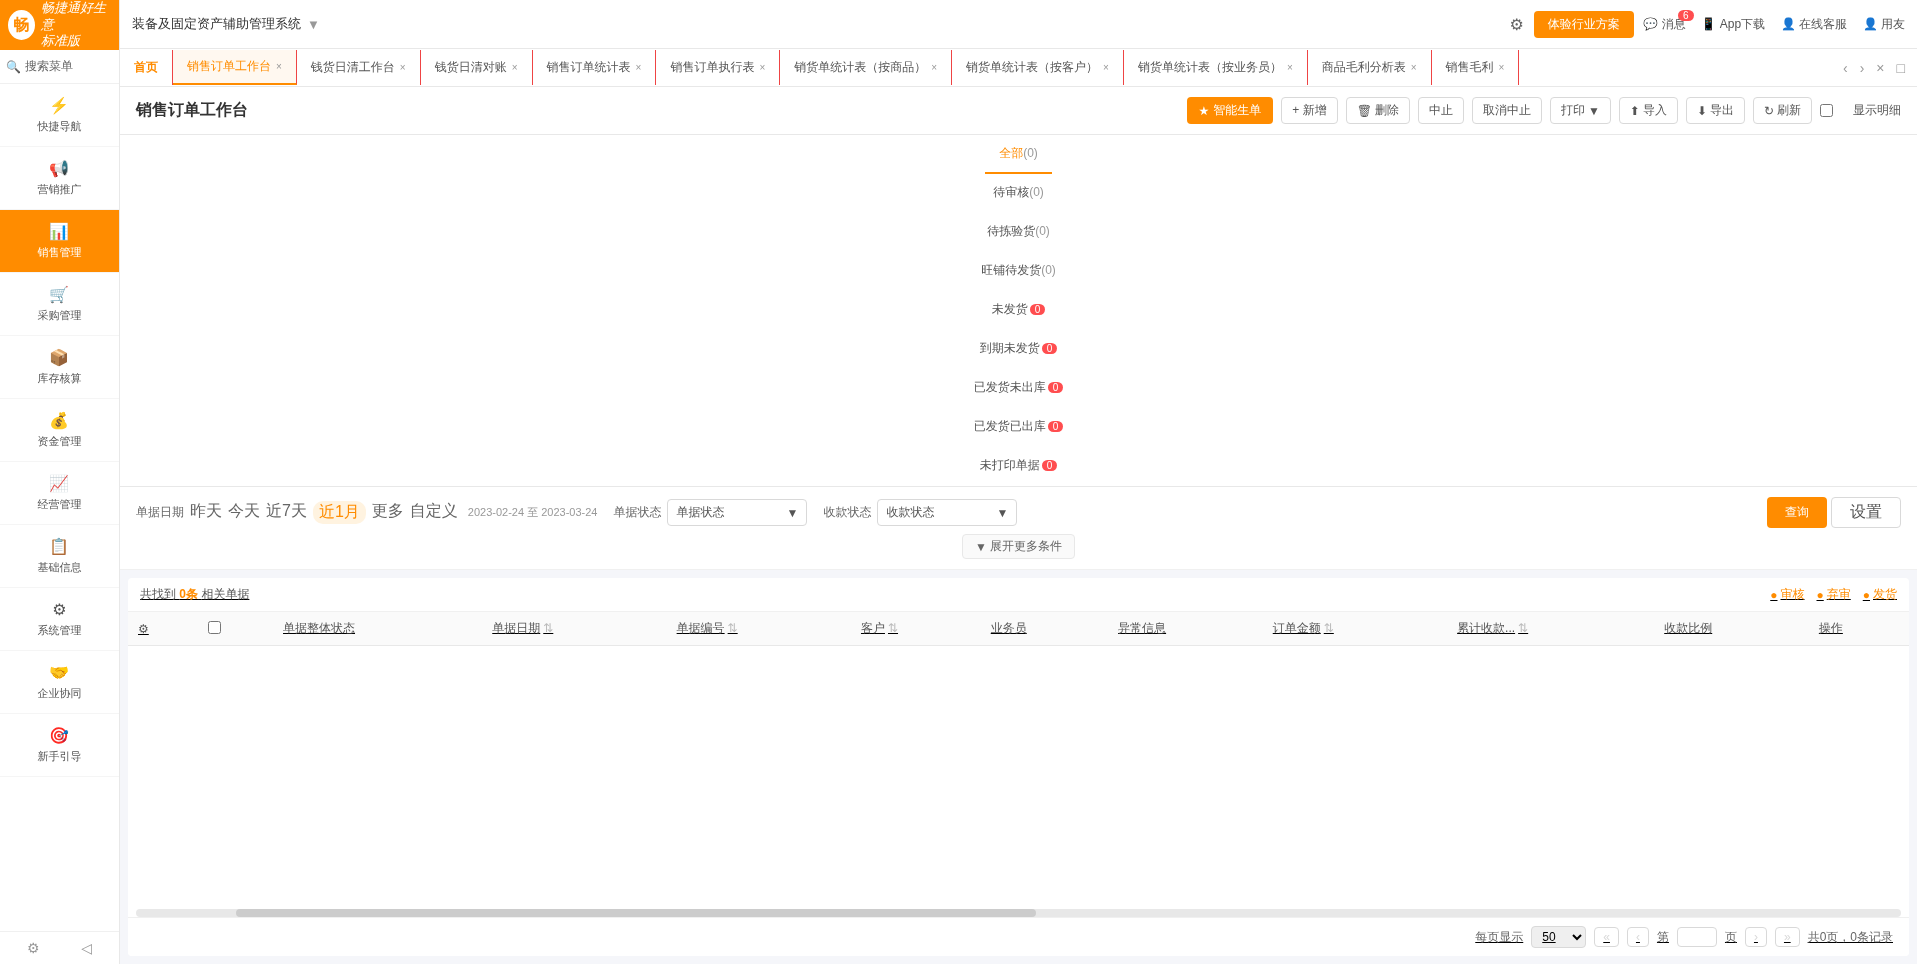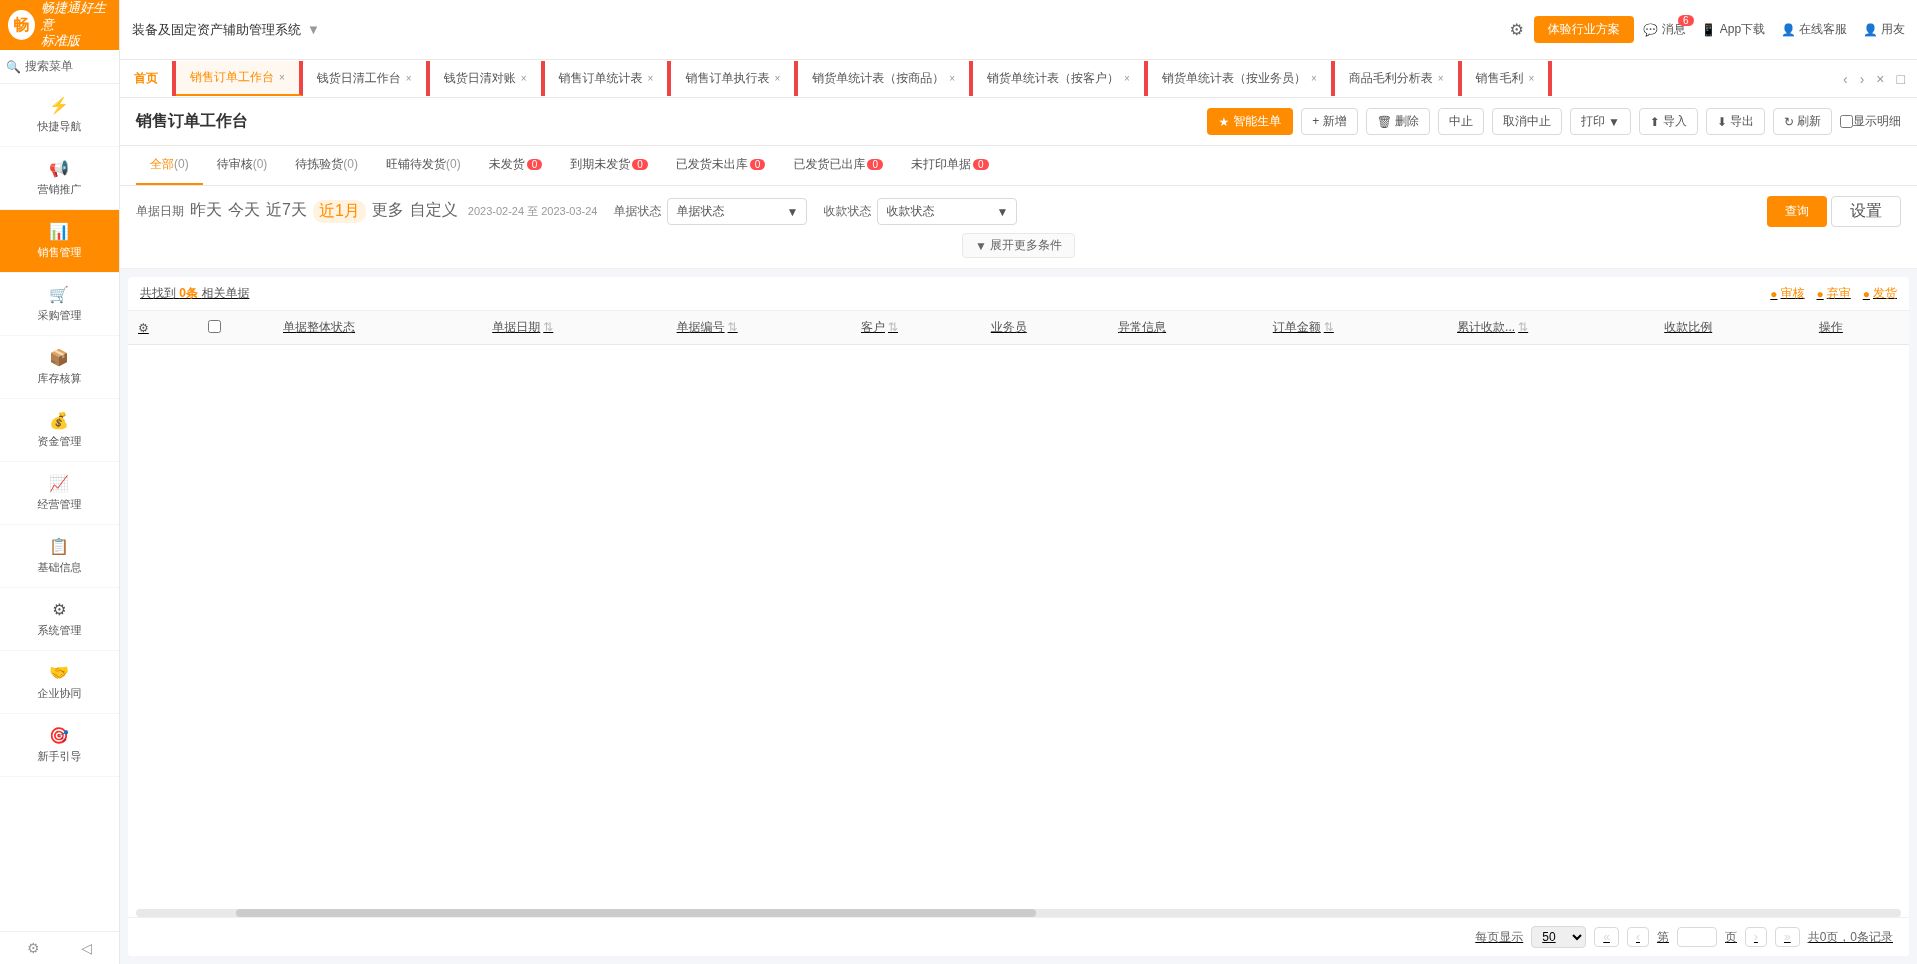--- a/index.html
+++ b/index.html
@@ -14,51 +14,51 @@
     .sidebar-nav-item { padding: 12px 6px; display: flex; flex-direction: column; align-items: center; gap: 4px; cursor: pointer; color: #555; font-size: 11px; border-bottom: 1px solid #f5f5f5; }
     .sidebar-nav-item.active { background: #ff8c00; color: #fff; }
     .sidebar-nav-item .nav-icon { font-size: 16px; }
     .sidebar-bottom { margin-top: auto; padding: 8px 6px; display: flex; justify-content: space-around; border-top: 1px solid #f0f0f0; }
     .sidebar-bottom-btn { cursor: pointer; color: #999; font-size: 14px; }
 
     
     .main { flex: 1; display: flex; flex-direction: column; overflow: hidden; }
 
     
-    .top-header { height: 60px; background: #fff; border-bottom: 1px solid #e8e8e8; display: flex; align-items: center; padding: 0 12px; gap: 10px; }
+    .top-header { height: 49px; background: #fff; border-bottom: 1px solid #e8e8e8; display: flex; align-items: center; padding: 0 12px; gap: 10px; }
     .system-title { flex: 1; font-size: 13px; color: #333; display: flex; align-items: center; gap: 6px; }
     .system-title-dropdown { cursor: pointer; color: #999; }
     .header-btn-orange { background: #ff8c00; color: #fff; border: none; padding: 5px 14px; border-radius: 4px; cursor: pointer; font-size: 12px; }
     .header-actions { display: flex; align-items: center; gap: 16px; color: #555; font-size: 12px; }
     .header-action-item { display: flex; align-items: center; gap: 3px; cursor: pointer; position: relative; }
     .badge { background: #ff4d4f; color: #fff; border-radius: 10px; padding: 0 4px; font-size: 10px; position: absolute; top: -6px; right: -8px; min-width: 16px; text-align: center; }
     .gear-icon { cursor: pointer; color: #666; font-size: 16px; }
 
     
     .tab-bar { background: #fff; border-bottom: 1px solid #e8e8e8; display: flex; align-items: center; overflow: hidden; min-height: 38px; }
-    .tab-item { padding: 8px 14px; cursor: pointer; color: #555; font-size: 12px; white-space: nowrap; border-right: 4px solid #ef4444; display: flex; align-items: center; gap: 5px; flex-shrink: 0; }
+    .tab-item { padding: 8px 14px; cursor: pointer; color: #555; font-size: 12px; white-space: nowrap; border-right: 1px solid #ef4444; display: flex; align-items: center; gap: 5px; flex-shrink: 0; }
     .tab-item.active { background: #fff8f0; color: #ff8c00; border-bottom: 2px solid #ff8c00; }
     .tab-item.home { color: #ff8c00; font-weight: bold; }
     .tab-close { font-size: 10px; color: #999; cursor: pointer; }
     .tab-bar-actions { margin-left: auto; display: flex; align-items: center; gap: 4px; padding: 0 8px; }
     .tab-bar-action { cursor: pointer; color: #999; padding: 2px 4px; font-size: 14px; }
 
     
     .content { flex: 1; overflow: auto; background: #f5f6fa; padding: 0; display: flex; flex-direction: column; }
 
     
     .page-header { background: #fff; padding: 10px 16px; display: flex; align-items: center; justify-content: space-between; border-bottom: 1px solid #e8e8e8; }
     .page-title { font-size: 16px; font-weight: bold; color: #333; }
     .page-actions { display: flex; align-items: center; gap: 8px; }
     .btn-smart { background: #ff8c00; color: #fff; border: none; padding: 5px 12px; border-radius: 4px; cursor: pointer; font-size: 12px; display: flex; align-items: center; gap: 4px; }
     .btn-outline { background: #fff; color: #555; border: 1px solid #d9d9d9; padding: 4px 10px; border-radius: 4px; cursor: pointer; font-size: 12px; display: flex; align-items: center; gap: 3px; }
-    .checkbox-label { display: flex; align-items: center; gap: 0; font-size: 12px; color: #555; cursor: pointer; }
-
-    
-    .sub-tabs { background: #fff; padding: 0 16px; display: flex; align-items: center; border-bottom: 1px solid #e8e8e8; }
+    .checkbox-label { display: flex; align-items: center; gap: 20px; font-size: 12px; color: #555; cursor: pointer; }
+
+    
+    .sub-tabs { background: #fff; padding: 0 16px; display: flex; align-items: center; border-bottom: 1px solid #e8e8e8; flex-direction: column; }
     .sub-tab { padding: 10px 14px; cursor: pointer; font-size: 12px; color: #555; white-space: nowrap; border-bottom: 2px solid transparent; }
     .sub-tab.active { color: #ff8c00; border-bottom: 2px solid #ff8c00; }
     .sub-tab .count-badge { display: inline-block; background: #ff4d4f; color: #fff; border-radius: 10px; padding: 0 5px; font-size: 10px; margin-left: 2px; }
     .sub-tab .count-zero { color: #999; }
 
     
     .filter-area { background: #fff; padding: 10px 16px; border-bottom: 1px solid #f0f0f0; }
     .filter-row { display: flex; align-items: center; gap: 16px; flex-wrap: wrap; }
     .filter-item { display: flex; align-items: center; gap: 6px; }
     .filter-label { color: #666; font-size: 12px; white-space: nowrap; }

